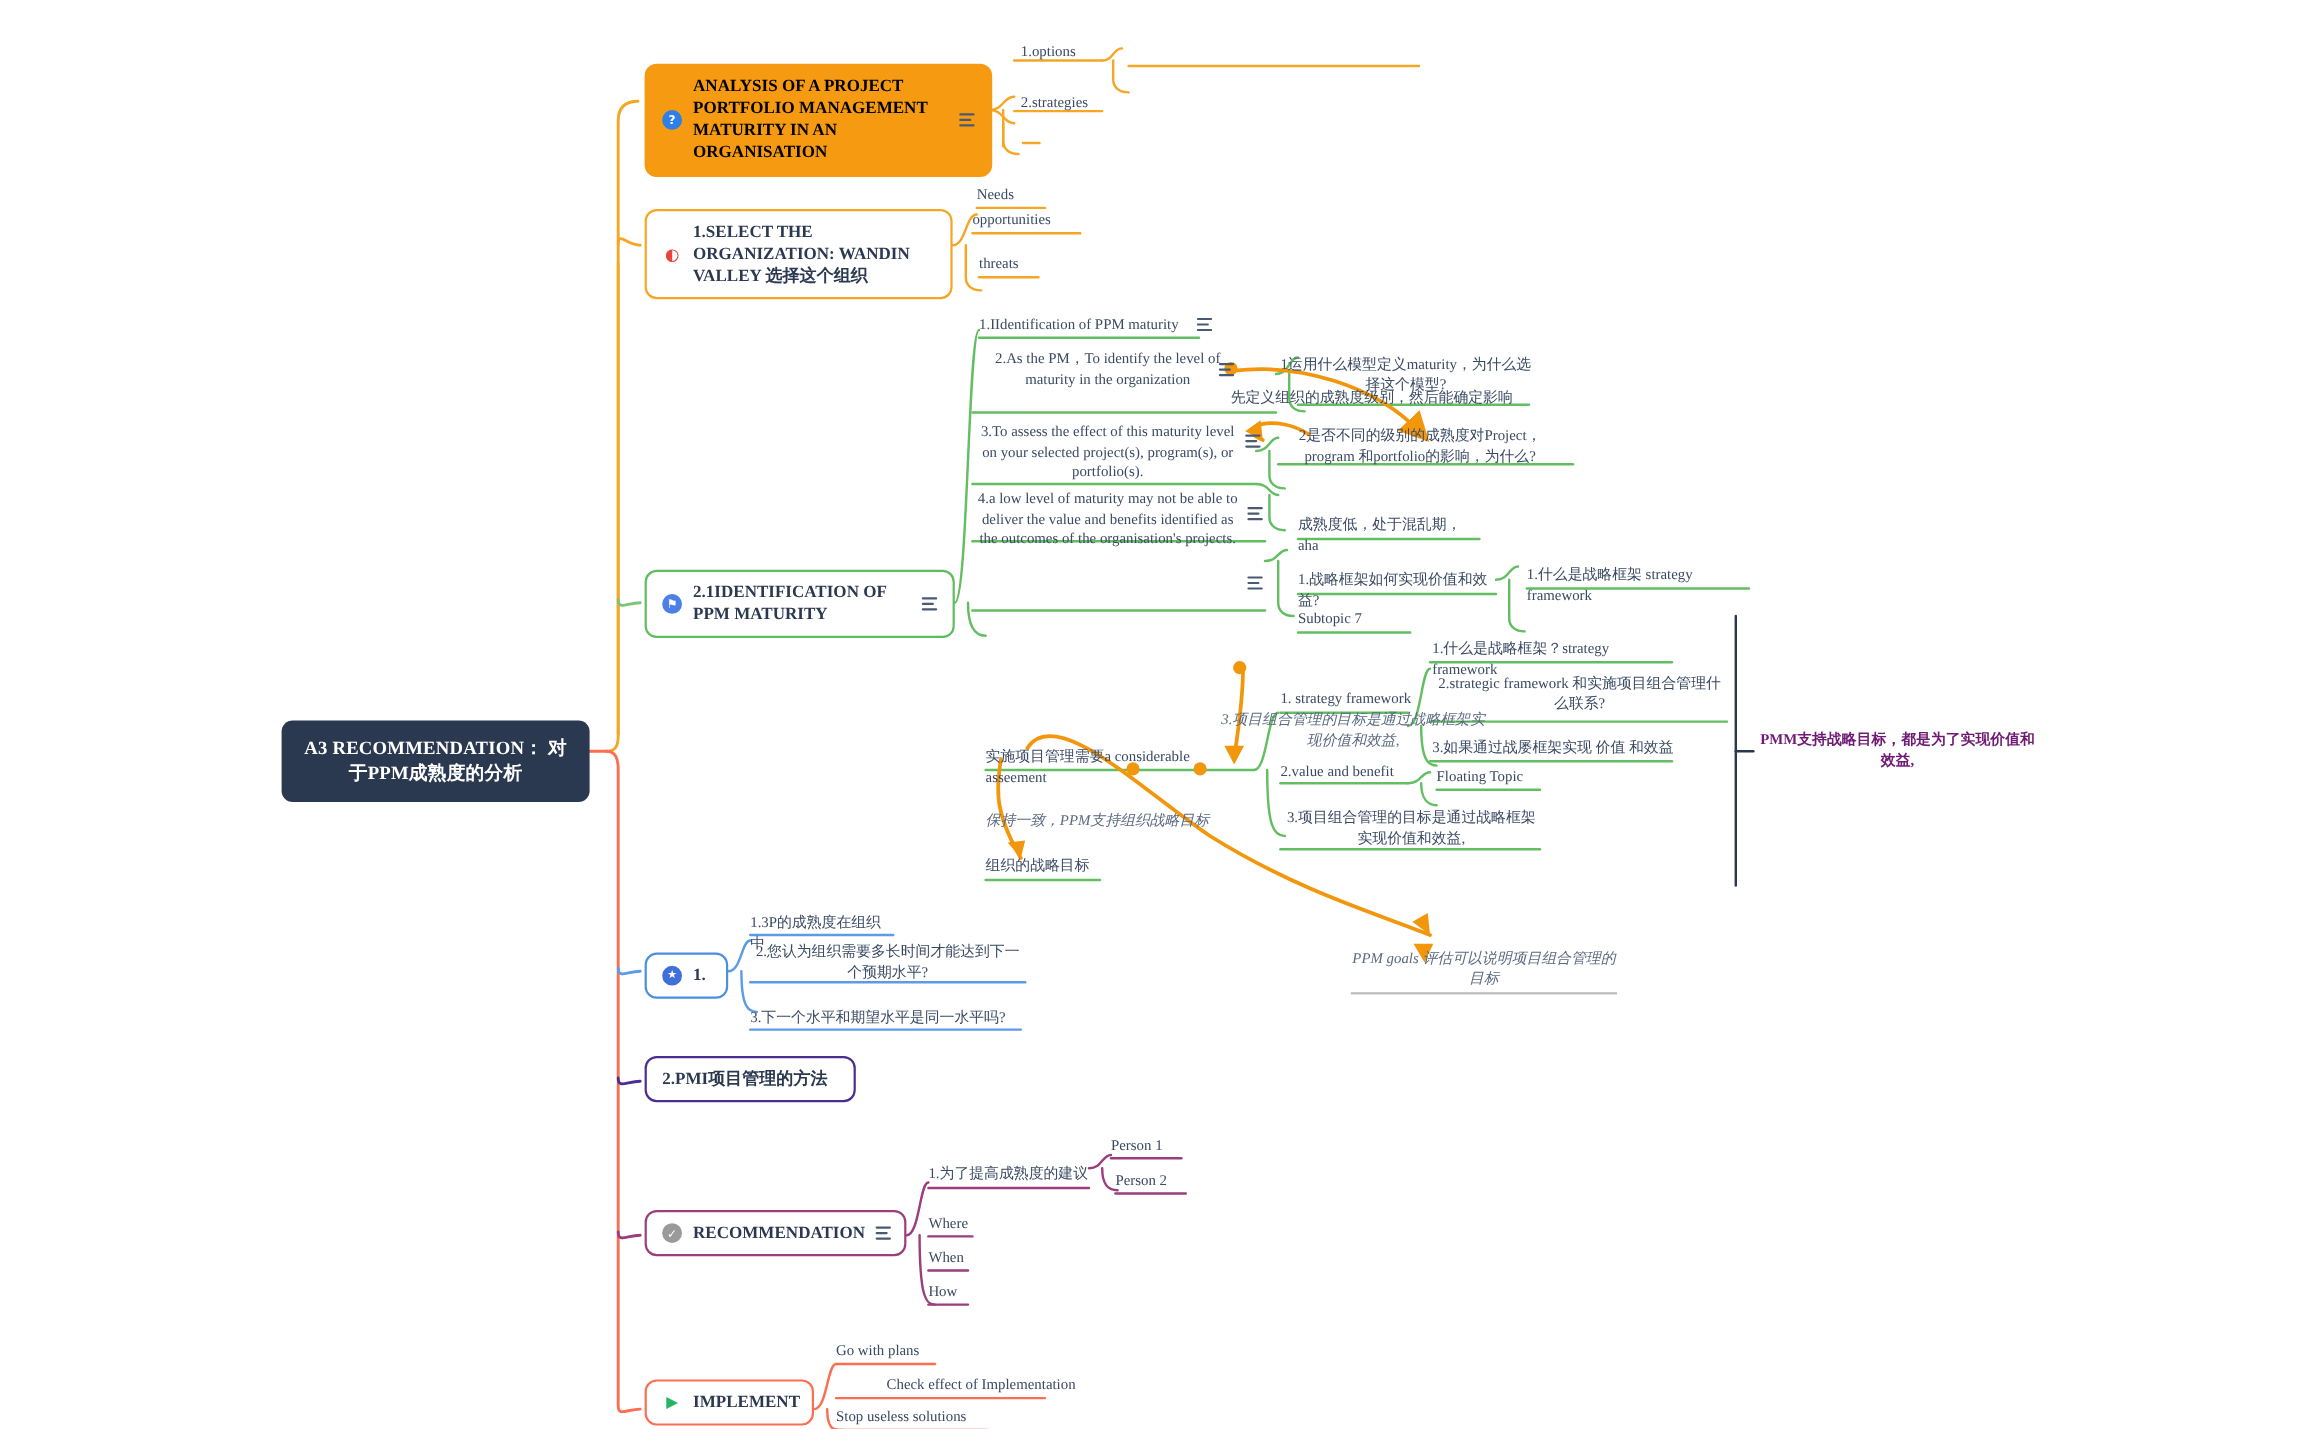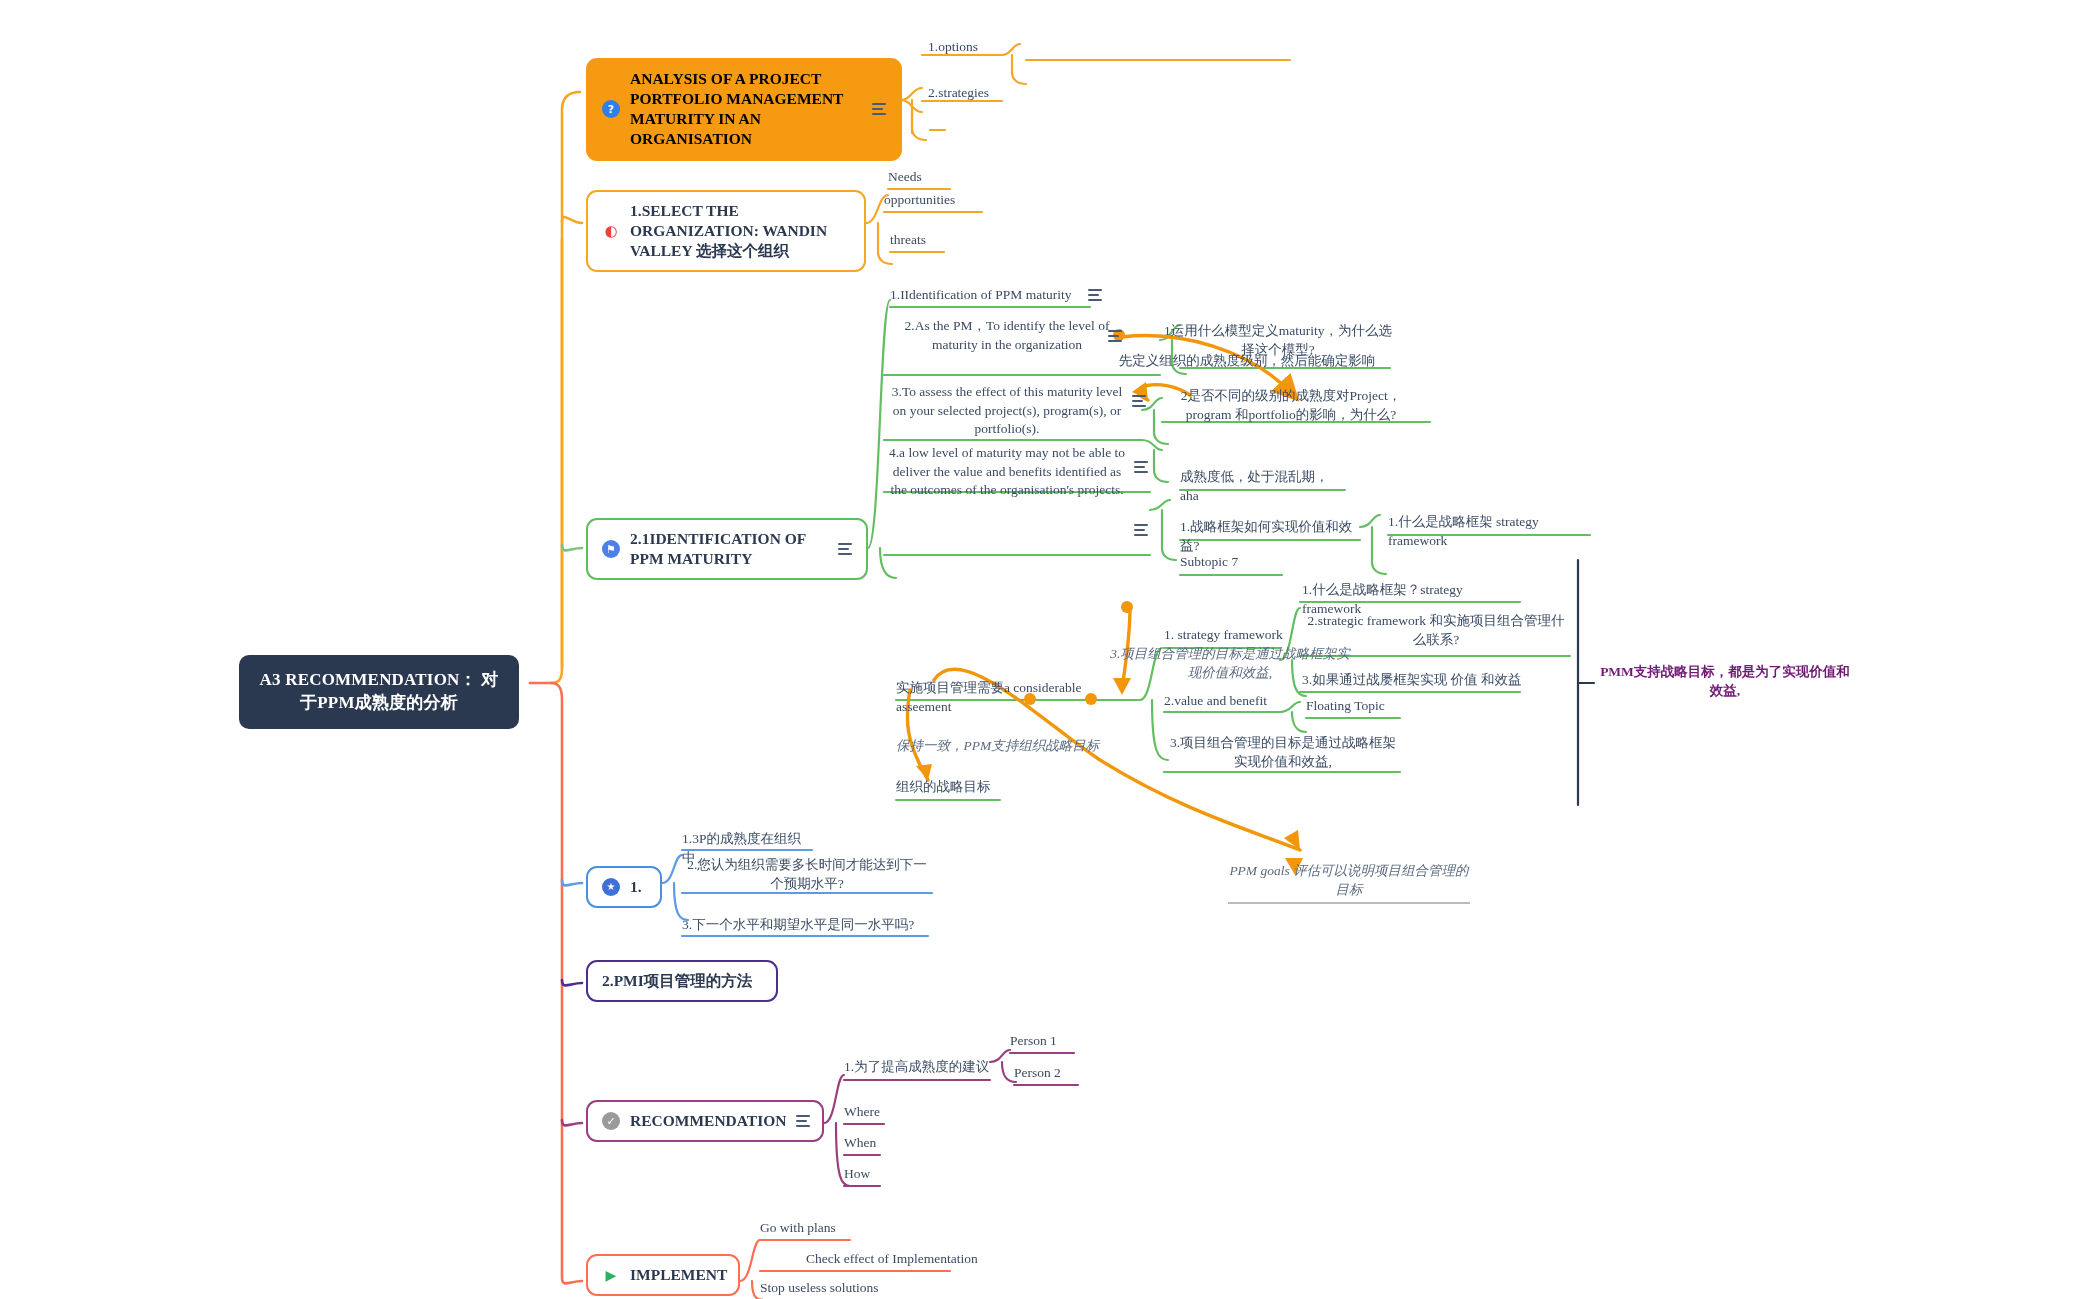--- a/index.html
+++ b/index.html
@@ -207,21 +207,21 @@
 
     <g fill="none" stroke="#FB6E52" stroke-width="2.2" stroke-linecap="round">
       <path d="M740 1281 C752 1281 752 1240 760 1240"></path>
       <path d="M752 1281 C752 1300 758 1300 766 1300"></path>
       <path d="M760 1240 L850 1240"></path>
       <path d="M760 1271 L950 1271"></path>
       <path d="M760 1300 L898 1300"></path>
     </g>
   </svg>
 
-  <div class="node root" style="left:239px;top:655px;width:280px;">
+  <div class="node root" style="left:256px;top:655px;width:280px;">
     <span>A3 RECOMMENDATION： 对于PPM成熟度的分析</span>
   </div>
 
   <div class="node boxed filled" style="left:586px;top:58px;width:316px;">
     <span class="badge q">?</span>
     <span class="label">ANALYSIS OF A PROJECT PORTFOLIO MANAGEMENT MATURITY IN AN ORGANISATION</span>
     <span class="note">
         <i></i>
         <i></i>
         <i></i>

